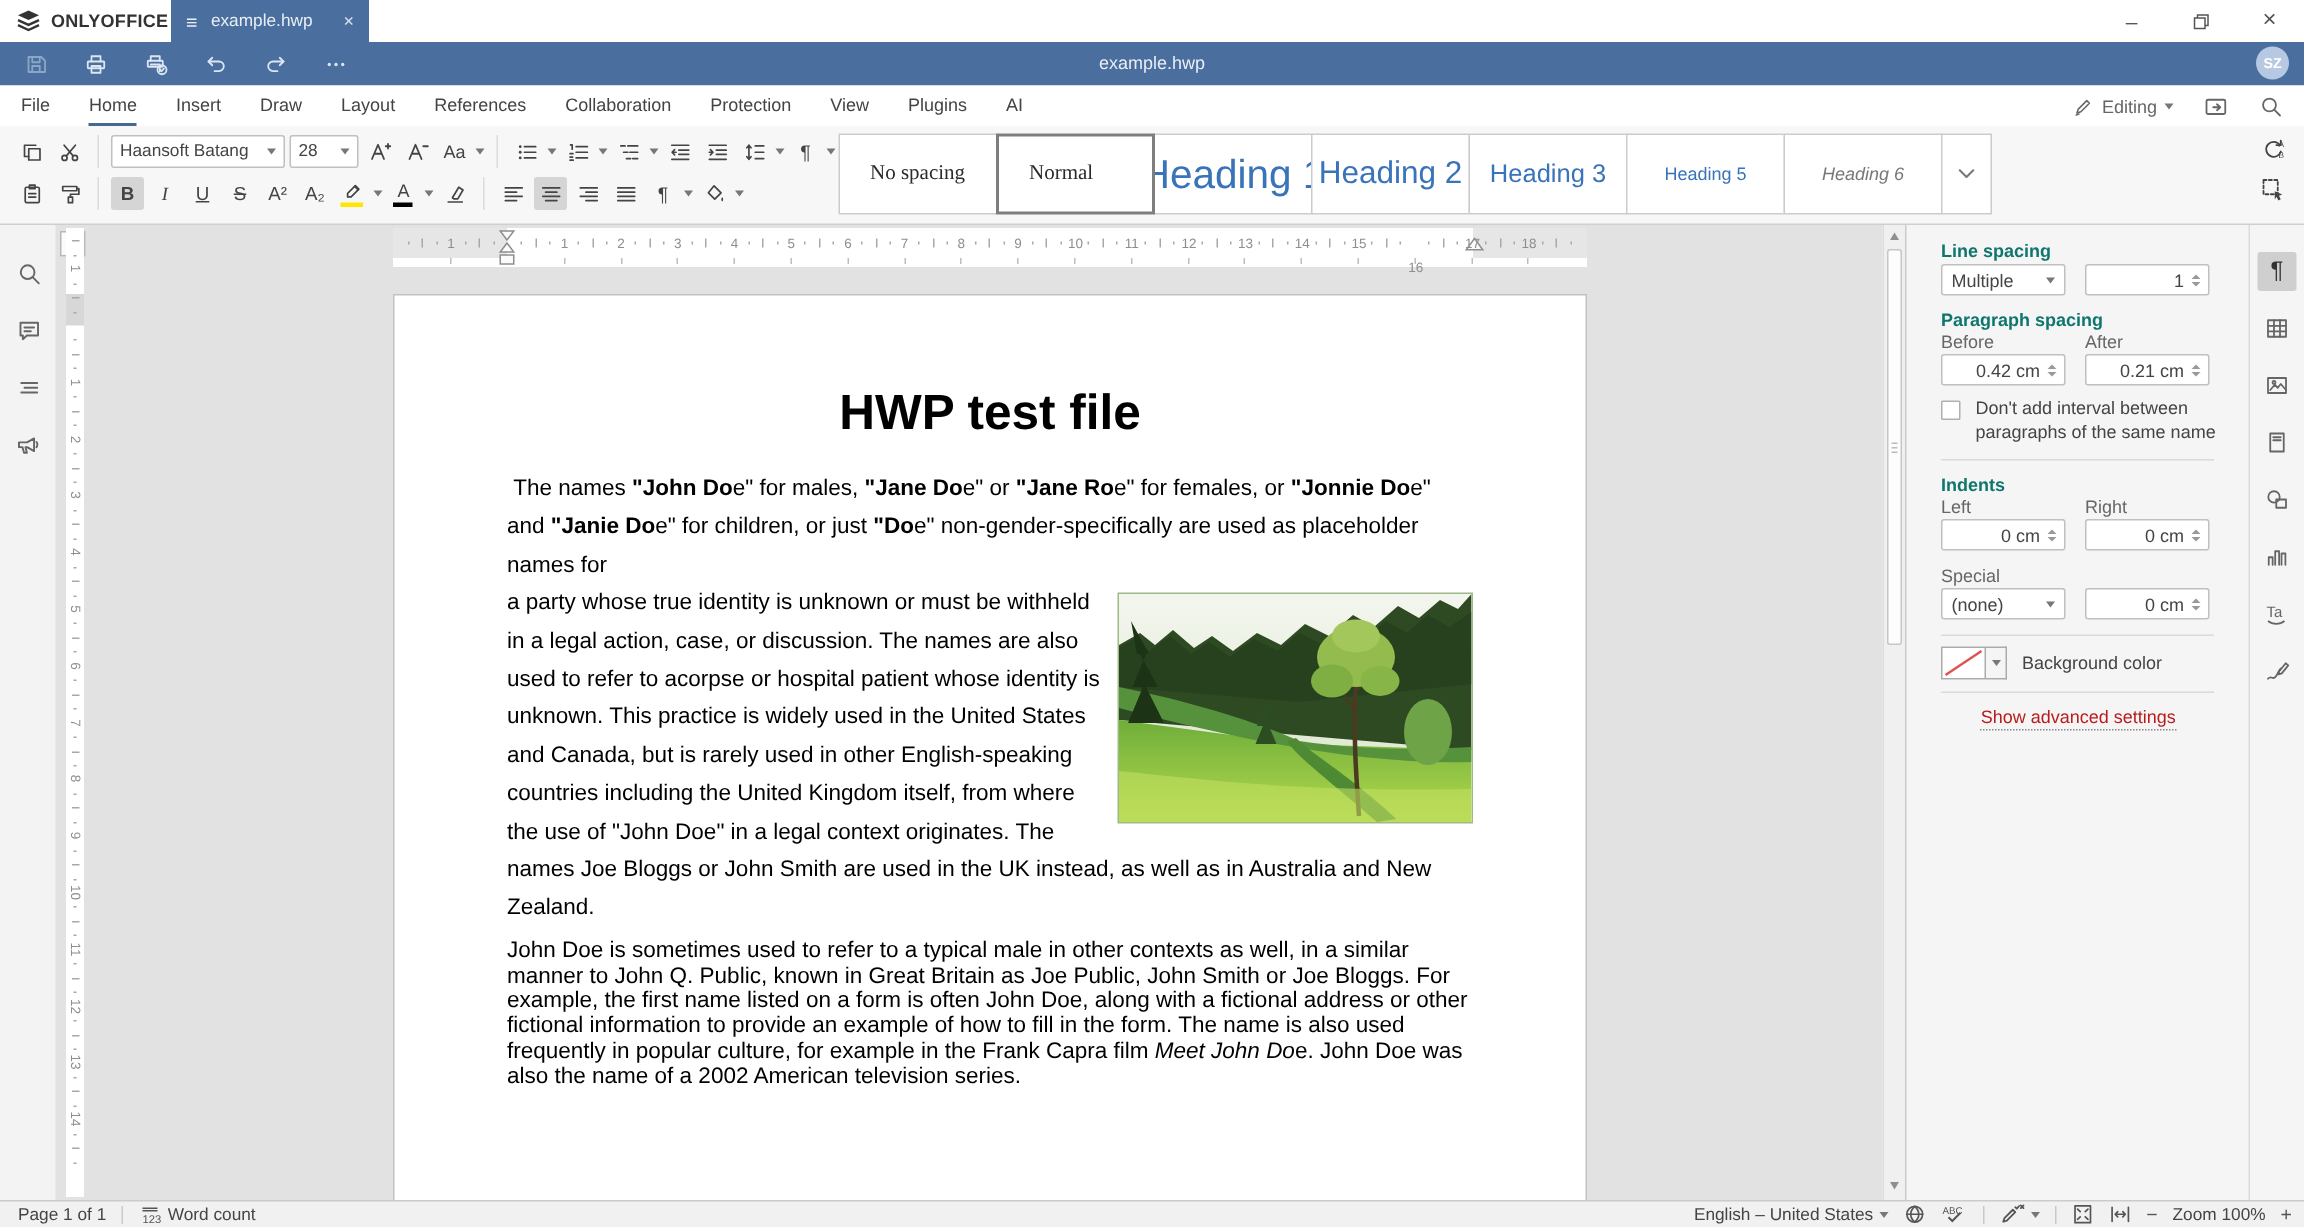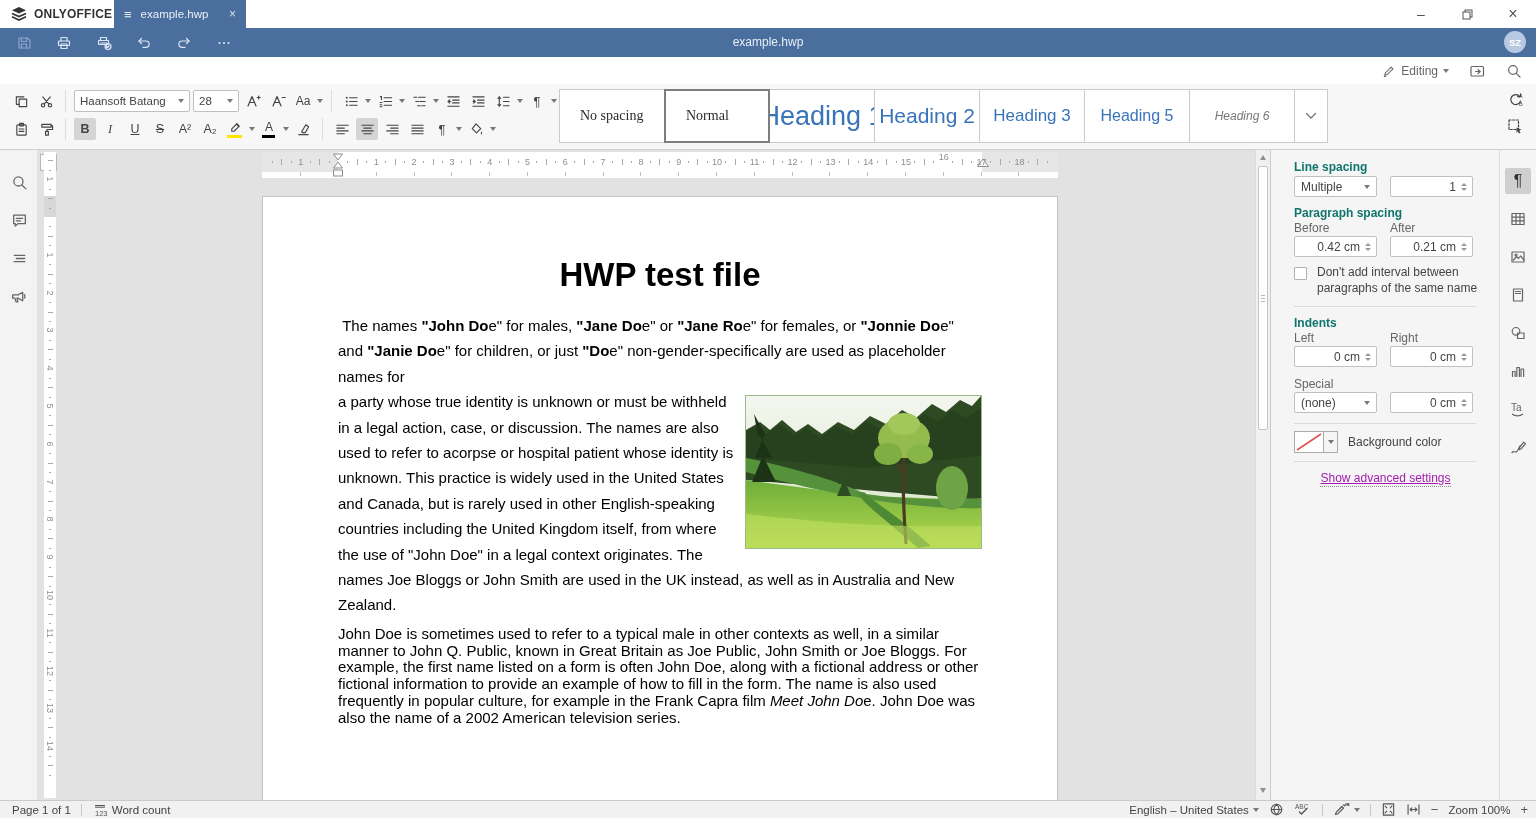--- a/index.html
+++ b/index.html
@@ -52,21 +52,21 @@
   .under-yellow{position:absolute;left:3px;bottom:2px;width:15px;height:3px;background:#ffe600;}
   .under-black{position:absolute;left:4px;bottom:2px;width:13px;height:3px;background:#000;}
   .rel{position:relative;}
   .styles{position:absolute;left:560px;top:5px;display:flex;}
   .style-cells{display:flex;}
   .style-cell{width:106px;height:54px;background:#fff;border:1px solid #cbcbcb;margin-left:-1px;display:flex;align-items:center;
               justify-content:center;color:#3973b9;box-sizing:border-box;overflow:hidden;white-space:nowrap;}
   .st-normal,.st-nospacing{font-family:"Liberation Serif",serif;color:#2b2b2b;font-size:14px;justify-content:flex-start;padding-left:20px;}
   .style-cell.selected{border:2px solid #7e7e7e;z-index:2;}
   .st-h1{font-size:27px;} .st-h2{font-size:21px;} .st-h3{font-size:17px;}
-  .st-h4{font-size:12px;font-style:italic;} .st-h5{font-size:16px;text-align:right;}
+  .st-h4{font-size:12px;font-style:italic;} .st-h5{font-size:12px;text-align:right;}
   .st-h6{font-size:12px;font-style:italic;color:#777;}
   .style-more{width:34px;height:54px;border:1px solid #cbcbcb;margin-left:-1px;background:#fff;display:flex;align-items:center;justify-content:center;box-sizing:border-box;}
   .tb-right{position:absolute;right:12px;top:7px;display:flex;flex-direction:column;gap:10px;align-items:center;}
 
   
   .left-rail{position:absolute;left:0;top:150px;width:38px;height:650px;background:#f3f3f3;border-right:1px solid #e2e2e2;box-sizing:border-box;}
   .rail-btn{position:absolute;left:7px;width:24px;height:24px;display:flex;align-items:center;justify-content:center;}
   .doc-bg{position:absolute;left:38px;top:150px;width:1217px;height:650px;background:#e2e2e2;overflow:hidden;}
   .tabsel{position:absolute;left:40px;top:154px;width:17px;height:17px;background:#fbfbfb;border:1px solid #b8b8b8;
           display:flex;align-items:center;justify-content:center;font-size:10px;font-weight:bold;color:#555;box-sizing:border-box;}
@@ -101,21 +101,21 @@
   .pspin{position:absolute;width:83px;height:21px;background:#fff;border:1px solid #c0c0c0;border-radius:2px;display:flex;
          align-items:center;justify-content:flex-end;gap:5px;padding:0 5px;box-sizing:border-box;color:#444;}
   .spin-ar{display:flex;flex-direction:column;gap:2px;}
   .sa-up{width:0;height:0;border-left:3px solid transparent;border-right:3px solid transparent;border-bottom:3.5px solid #999;}
   .sa-dn{width:0;height:0;border-left:3px solid transparent;border-right:3px solid transparent;border-top:3.5px solid #999;}
   .pcheck{position:absolute;width:13px;height:13px;background:#fff;border:1px solid #b0b0b0;border-radius:1px;box-sizing:border-box;}
   .pdivider{position:absolute;left:23px;width:182px;height:1px;background:#dadada;}
   .swatch{position:absolute;width:30px;height:22px;background:#fff;border:1px solid #ababab;box-sizing:border-box;}
   .swatch-dd{position:absolute;width:14px;height:22px;border:1px solid #ababab;border-left:none;display:flex;align-items:center;justify-content:center;box-sizing:border-box;}
   .adv-link{position:absolute;left:0;width:229px;text-align:center;}
-  .adv-link span{color:#a21caf;border-bottom:1px dotted #8c8c8c;padding-bottom:1px;text-decoration:underline;}
+  .adv-link span{color:#b91c1c;border-bottom:1px dotted #8c8c8c;padding-bottom:1px;}
 
   
   .strip{position:absolute;left:1499px;top:150px;width:37px;height:650px;background:#f5f5f5;border-left:1px solid #dadada;box-sizing:border-box;}
   .strip-btn{position:absolute;left:5px;width:26px;height:26px;border-radius:2px;display:flex;align-items:center;justify-content:center;color:#555;}
   .strip-btn.on{background:#cfcfcf;color:#333;}
 
   
   .statusbar{position:absolute;left:0;top:800px;width:1536px;height:18px;background:#f1f1f1;border-top:1px solid #cbcbcb;
              box-sizing:border-box;display:flex;align-items:center;font-size:11.5px;color:#444;}
   .sb-left{display:flex;align-items:center;gap:10px;padding-left:12px;}
@@ -193,20 +193,33 @@
       <svg width="16" height="16" viewBox="0 0 16 16">
         <circle cx="3.5" cy="8" r="1.1" fill="#dce6f3"></circle>
           <circle cx="8" cy="8" r="1.1" fill="#dce6f3"></circle>
           <circle cx="12.5" cy="8" r="1.1" fill="#dce6f3"></circle>
       </svg>
     </div>
   </div>
   <div class="bb-title">example.hwp</div>
   <div class="avatar">SZ</div>
 
+  <div class="menubar" id="menu-items">
+      <div class="menu-item">File</div>
+      <div class="menu-item active">Home</div>
+      <div class="menu-item">Insert</div>
+      <div class="menu-item">Draw</div>
+      <div class="menu-item">Layout</div>
+      <div class="menu-item">References</div>
+      <div class="menu-item">Collaboration</div>
+      <div class="menu-item">Protection</div>
+      <div class="menu-item">View</div>
+      <div class="menu-item">Plugins</div>
+      <div class="menu-item">AI</div>
+    </div>
   <div class="menu-right">
     <div class="mr-group">
       <svg class="ic" width="14" height="14" viewBox="0 0 16 16" style="stroke:#666;">
         <path d="M3 13l1-3 6.5-6.5 2 2L6 12z"></path>
           <path d="M2.5 14.5l2-.7"></path>
       </svg>
       <span>Editing</span>
       <span class="ct"></span>
     </div>
     <svg class="ic" width="17" height="16" viewBox="0 0 17 16" style="stroke:#666;">
@@ -596,21 +609,21 @@
       <div class="rnum" style="left: 601.2px; top: 5px; width: 9px; text-align: center;">14</div>
       <div class="tick" style="left: 605.2px; top: 20px; width: 1px; height: 4px; background: rgb(189, 189, 189);"></div>
       <div class="tick" style="left: 614.65px; top: 9px; width: 1px; height: 2px;"></div>
       <div class="tick" style="left: 624.1px; top: 7px; width: 1px; height: 6px;"></div>
       <div class="tick" style="left: 633.55px; top: 9px; width: 1px; height: 2px;"></div>
       <div class="rnum" style="left: 639px; top: 5px; width: 9px; text-align: center;">15</div>
       <div class="tick" style="left: 643px; top: 20px; width: 1px; height: 4px; background: rgb(189, 189, 189);"></div>
       <div class="tick" style="left: 652.45px; top: 9px; width: 1px; height: 2px;"></div>
       <div class="tick" style="left: 661.9px; top: 7px; width: 1px; height: 6px;"></div>
       <div class="tick" style="left: 671.35px; top: 9px; width: 1px; height: 2px;"></div>
-      <div class="rnum" style="left: 676.8px; top: 0; width: 9px; text-align: right;">16</div>
+      <div class="rnum" style="left: 676.8px; top: 21px; width: 9px; text-align: right;">16</div>
       <div class="tick" style="left: 680.8px; top: 20px; width: 1px; height: 4px; background: rgb(189, 189, 189);"></div>
       <div class="tick" style="left: 690.25px; top: 9px; width: 1px; height: 2px;"></div>
       <div class="tick" style="left: 699.7px; top: 7px; width: 1px; height: 6px;"></div>
       <div class="tick" style="left: 709.15px; top: 9px; width: 1px; height: 2px;"></div>
       <div class="rnum" style="left: 714.6px; top: 5px; width: 9px; text-align: center;">17</div>
       <div class="tick" style="left: 718.6px; top: 20px; width: 1px; height: 4px; background: rgb(189, 189, 189);"></div>
       <div class="tick" style="left: 728.05px; top: 9px; width: 1px; height: 2px;"></div>
       <div class="tick" style="left: 737.5px; top: 7px; width: 1px; height: 6px;"></div>
       <div class="tick" style="left: 746.95px; top: 9px; width: 1px; height: 2px;"></div>
       <div class="rnum" style="left: 752.4px; top: 5px; width: 9px; text-align: center;">18</div>

